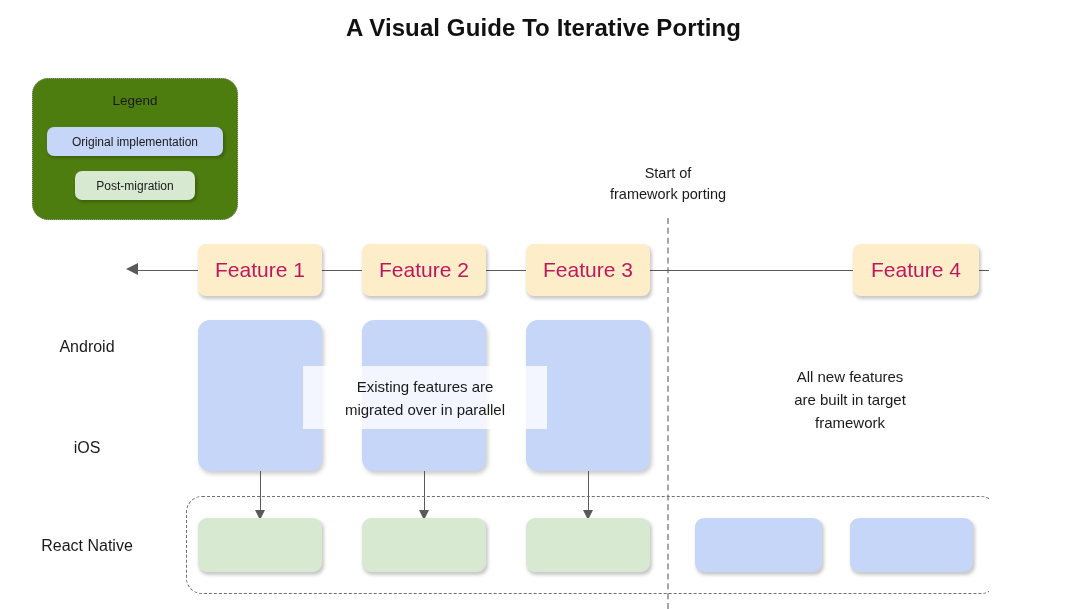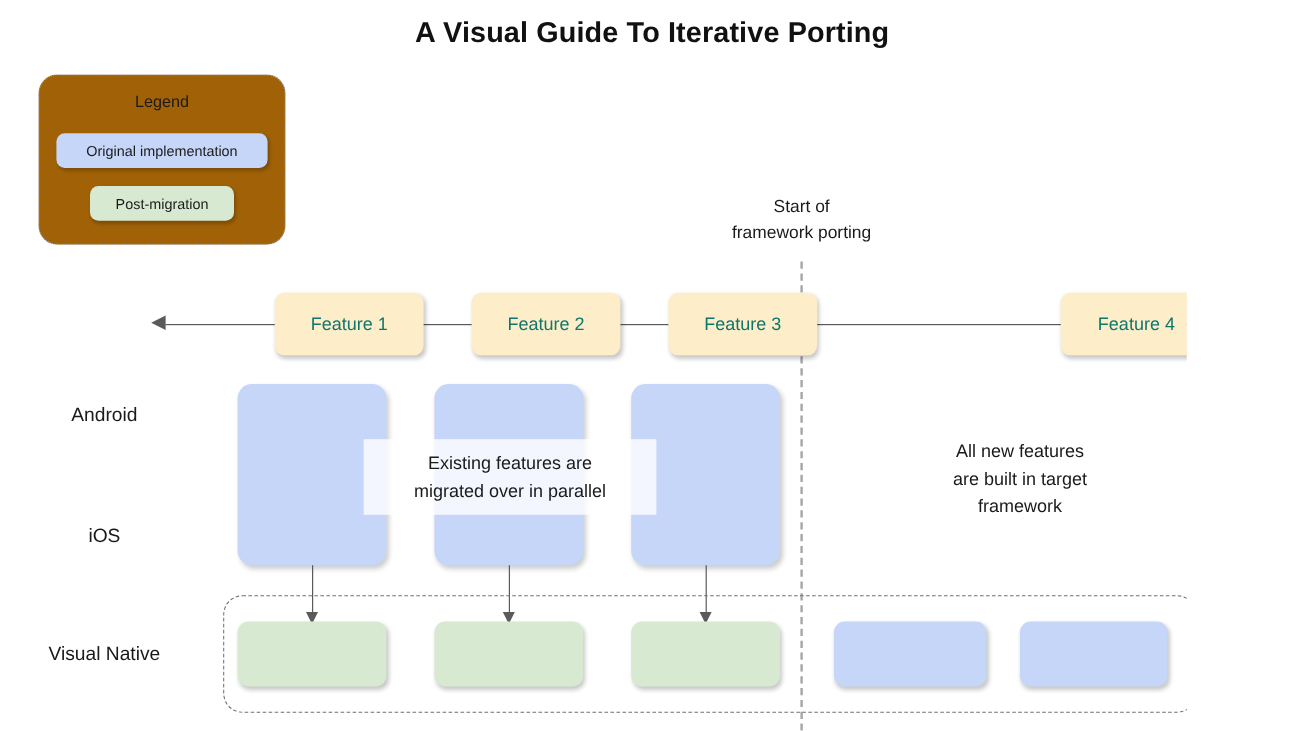--- a/index.html
+++ b/index.html
@@ -31,26 +31,26 @@
     font-size: 24px;
     font-weight: bold;
     color: #111111;
     letter-spacing: 0.1px;
   }
 
   
   .legend-box {
     position: absolute;
     left: 32px;
-    top: 62px;
+    top: 78px;
     width: 204px;
     height: 140px;
     border: 1.4px dotted #9a9a9a;
     border-radius: 16px;
-    background: #a16207;
+    background: #4d7c0f;
   }
   .legend-title {
     position: absolute;
     left: 0;
     top: 14px;
     width: 204px;
     text-align: center;
     font-size: 13.5px;
     color: #1a1a1a;
   }
@@ -129,24 +129,23 @@
   }
   .feature-box {
     position: absolute;
     top: 244px;
     height: 52px;
     background: #fdeec9;
     border-radius: 8px;
     display: flex;
     align-items: center;
     justify-content: center;
-    font-size: 15px;
-    color: #0f766e;
+    font-size: 21px;
+    color: #be185d;
     box-shadow: 1.5px 2.5px 3.5px rgba(0,0,0,0.22);
-    margin-left: 31px;
   }
 
   
   .row-label {
     position: absolute;
     font-size: 16px;
     color: #1a1a1a;
     text-align: center;
     width: 170px;
     left: 2px;
@@ -269,21 +268,21 @@
   <div class="axis-arrow left"></div>
   <div class="axis-arrow right"></div>
 
   <div class="feature-box" style="left:198px;width:124px;">Feature 1</div>
   <div class="feature-box" style="left:362px;width:124px;">Feature 2</div>
   <div class="feature-box" style="left:526px;width:124px;">Feature 3</div>
   <div class="feature-box" style="left:853px;width:126px;">Feature 4</div>
 
   <div class="row-label android">Android</div>
   <div class="row-label ios">iOS</div>
-  <div class="row-label rn">Visual Native</div>
+  <div class="row-label rn">React Native</div>
 
   <div class="native-col" style="left:198px;width:124px;"></div>
   <div class="native-col" style="left:362px;width:124px;"></div>
   <div class="native-col" style="left:526px;width:124px;"></div>
 
   <div class="caption-band"></div>
   <div class="caption-mid">Existing features are
 migrated over in parallel</div>
   <div class="caption-right">All new features
 are built in target

